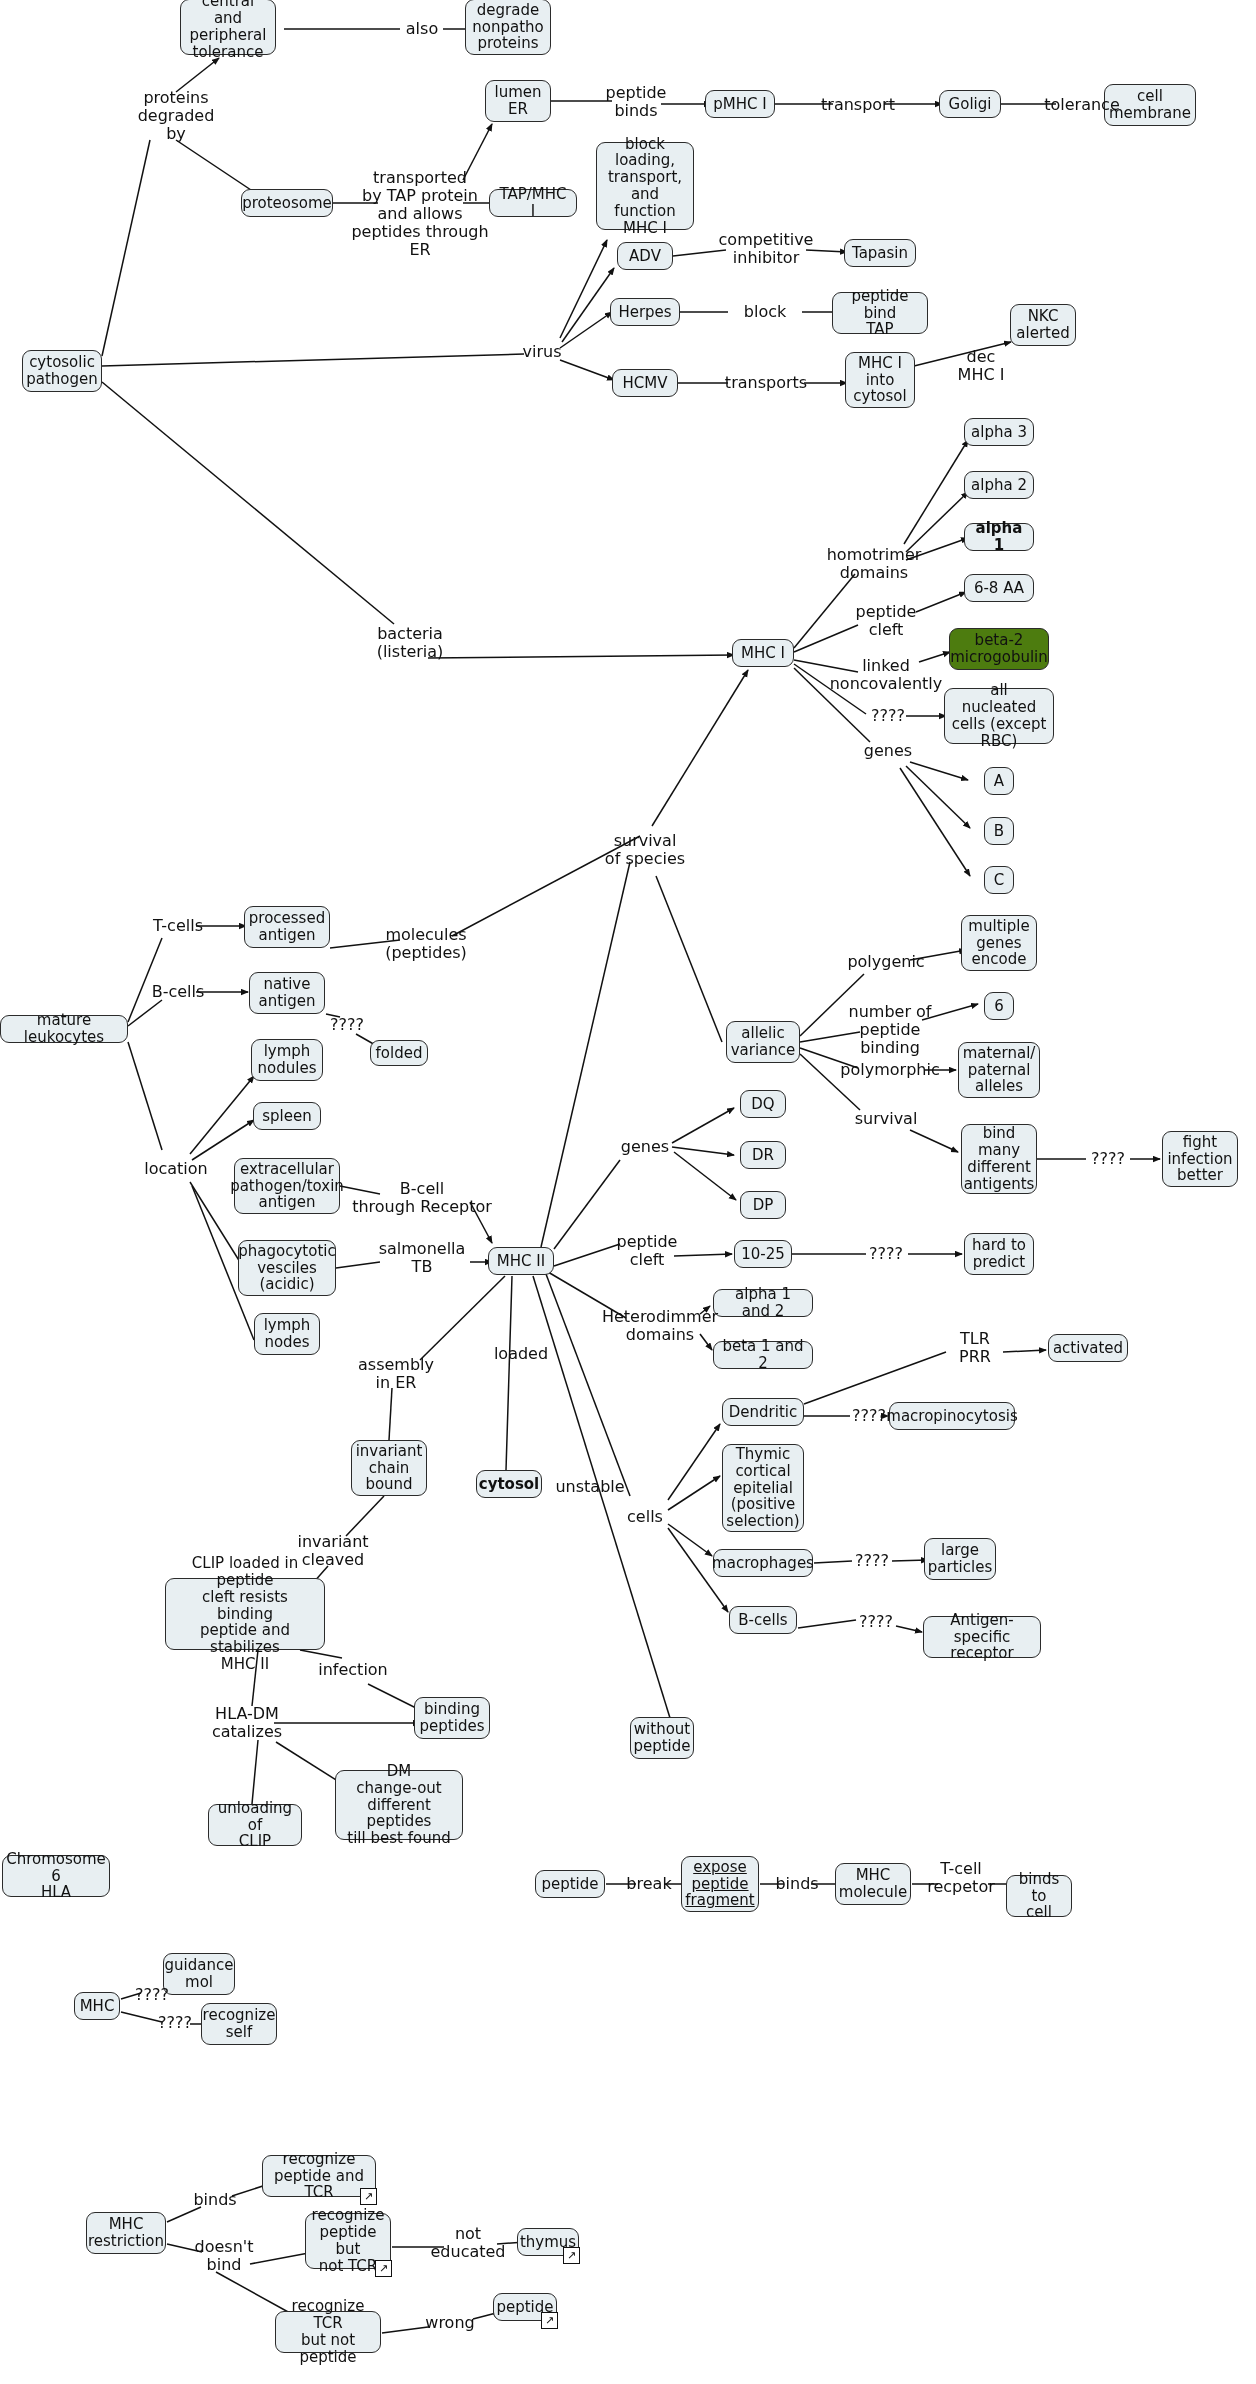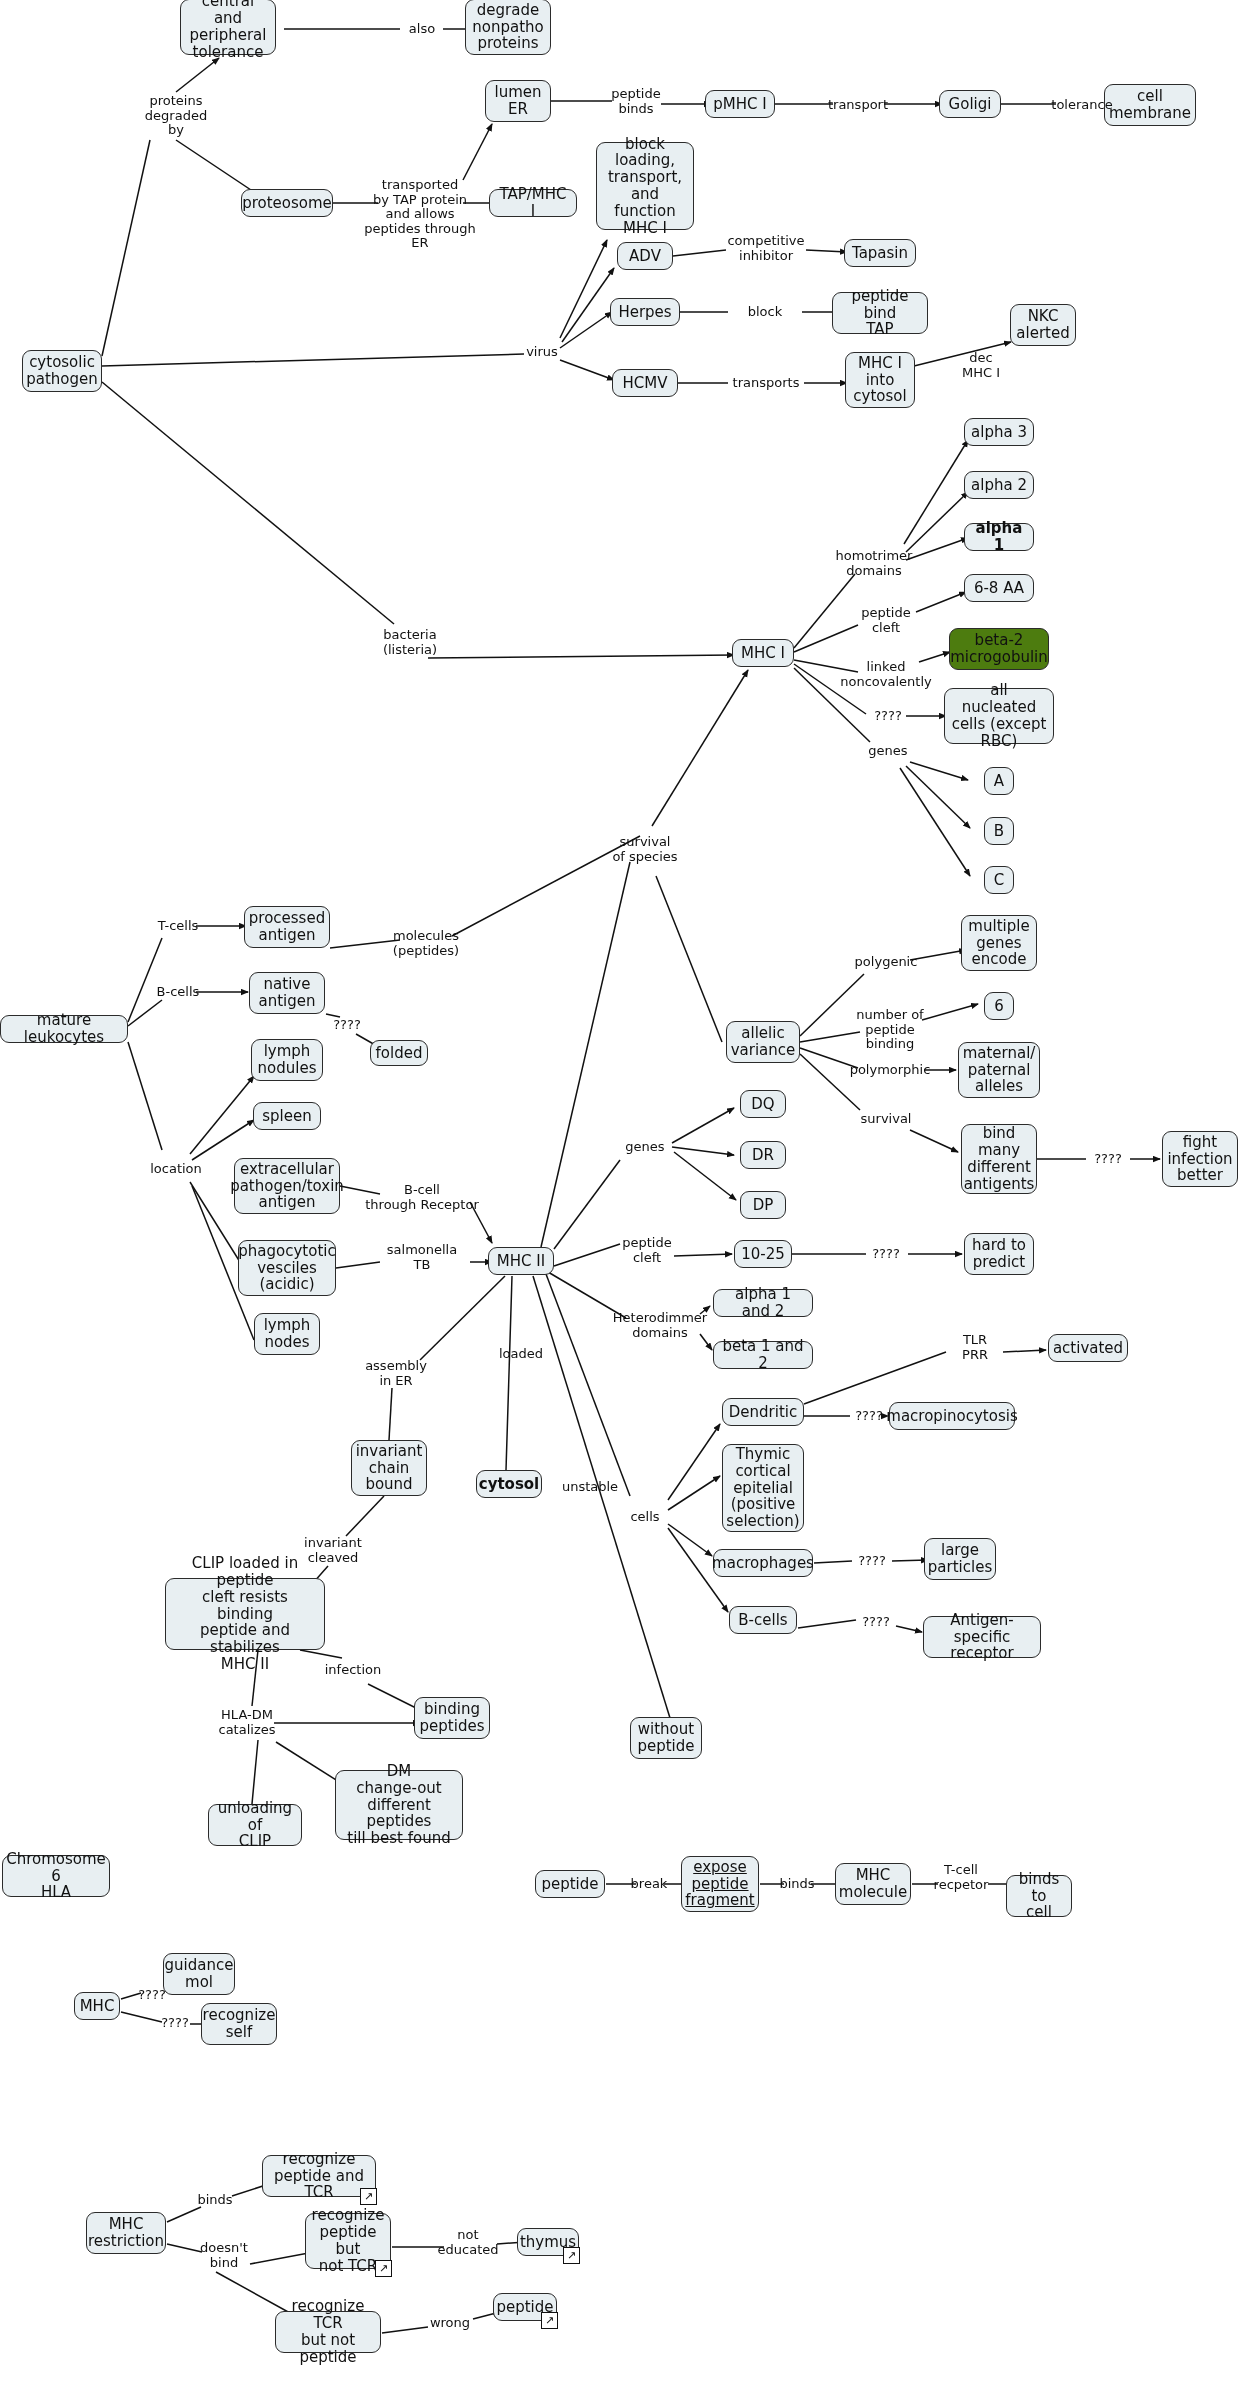--- a/index.html
+++ b/index.html
@@ -3,21 +3,21 @@
 <meta charset="utf-8">
 <style>
   html,body{margin:0;padding:0;background:#ffffff;}
   body{font-family:"DejaVu Sans","Liberation Sans",sans-serif;}
   #stage{position:relative;width:1256px;height:2384px;background:#fff;overflow:hidden;}
   #edges{position:absolute;left:0;top:0;width:1256px;height:2384px;}
   .node{position:absolute;box-sizing:border-box;background:#e8eff2;border:1.6px solid #2b2b2b;
         border-radius:9px;display:flex;align-items:center;justify-content:center;text-align:center;
         font-size:15px;line-height:1.12;color:#111;padding:3px 6px;}
   .node.bold{font-weight:bold;background:#e8eff2;}
-  .lbl{position:absolute;font-size:13px;line-height:1.12;color:#111;text-align:center;
+  .lbl{position:absolute;font-size:16px;line-height:1.12;color:#111;text-align:center;
        white-space:pre-line;transform:translate(-50%,-50%);}
   .corner{position:absolute;width:15px;height:15px;border:1.4px solid #111;background:#fff;
           display:flex;align-items:center;justify-content:center;font-size:11px;line-height:1;}
 </style>
 </head>
 <body>
 
 <div id="stage">
   <svg id="edges" viewBox="0 0 1256 2384">
     <defs>
@@ -384,21 +384,21 @@
       <div class="node" style="left: 165px; top: 1578px; width: 160px; height: 72px; background: rgb(232, 239, 242); border-color: rgb(43, 43, 43);">
         <span style="white-space: pre-line;">CLIP loaded in peptide
 cleft resists binding
 peptide and stabilizes
 MHC II</span>
       </div>
       <div class="node" style="left: 414px; top: 1697px; width: 76px; height: 42px; background: rgb(232, 239, 242); border-color: rgb(43, 43, 43);">
         <span style="white-space: pre-line;">binding
 peptides</span>
       </div>
-      <div class="node" style="left: 630px; top: 1717px; width: 72px; height: 42px; background: rgb(232, 239, 242); border-color: rgb(43, 43, 43);">
+      <div class="node" style="left: 630px; top: 1717px; width: 64px; height: 42px; background: rgb(232, 239, 242); border-color: rgb(43, 43, 43);">
         <span style="white-space: pre-line;">without
 peptide</span>
       </div>
       <div class="node" style="left: 335px; top: 1770px; width: 128px; height: 70px; background: rgb(232, 239, 242); border-color: rgb(43, 43, 43);">
         <span style="white-space: pre-line;">DM
 change-out
 different peptides
 till best found</span>
       </div>
       <div class="node" style="left: 208px; top: 1804px; width: 94px; height: 42px; background: rgb(232, 239, 242); border-color: rgb(43, 43, 43);">

